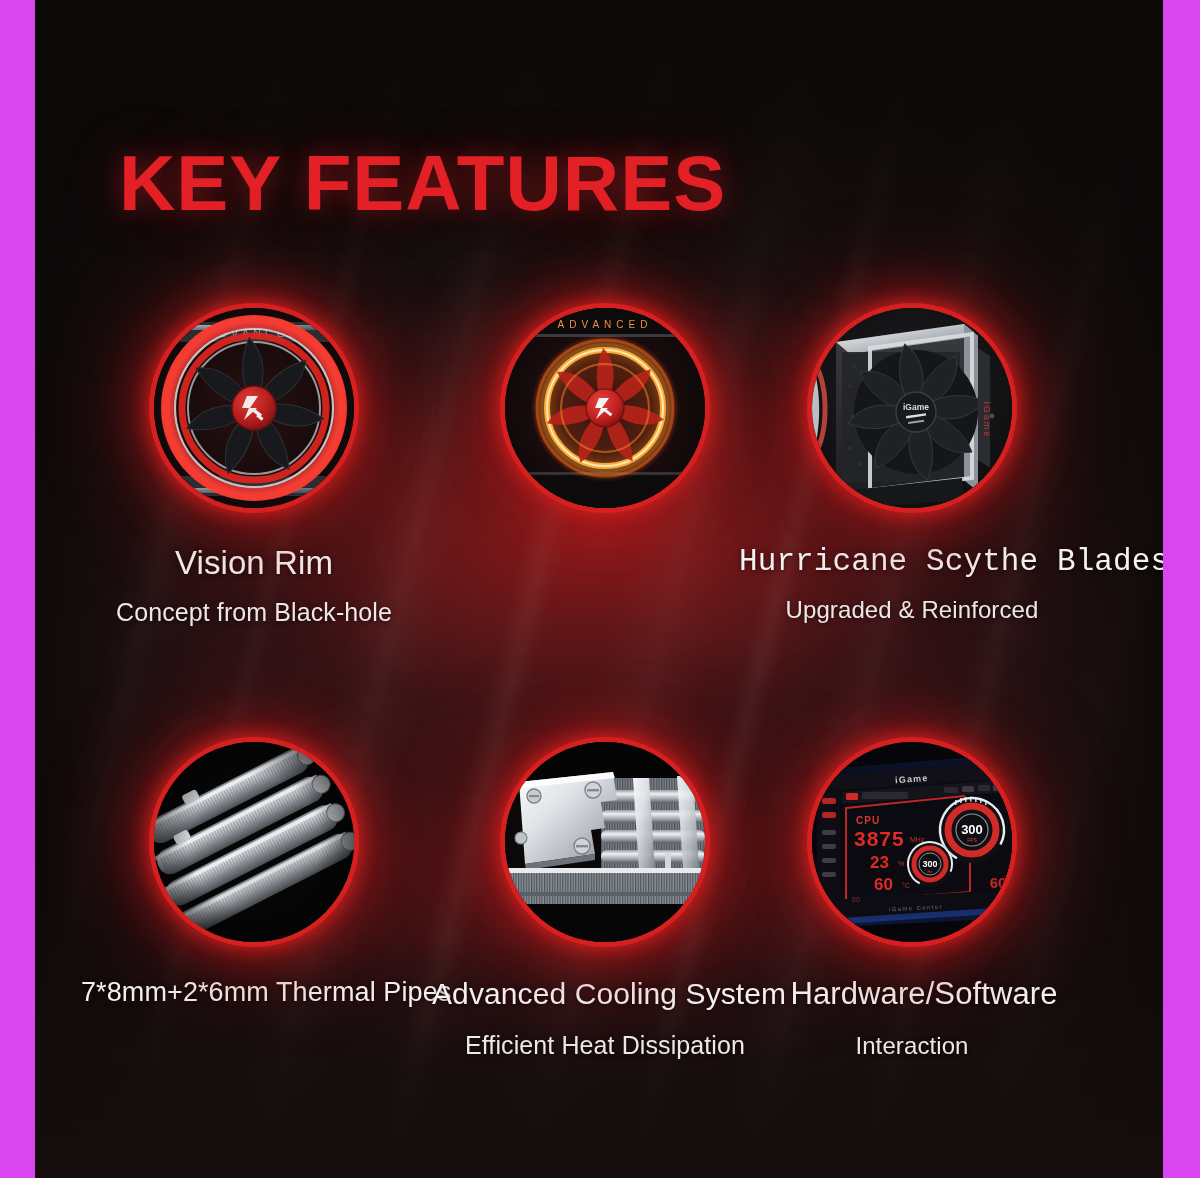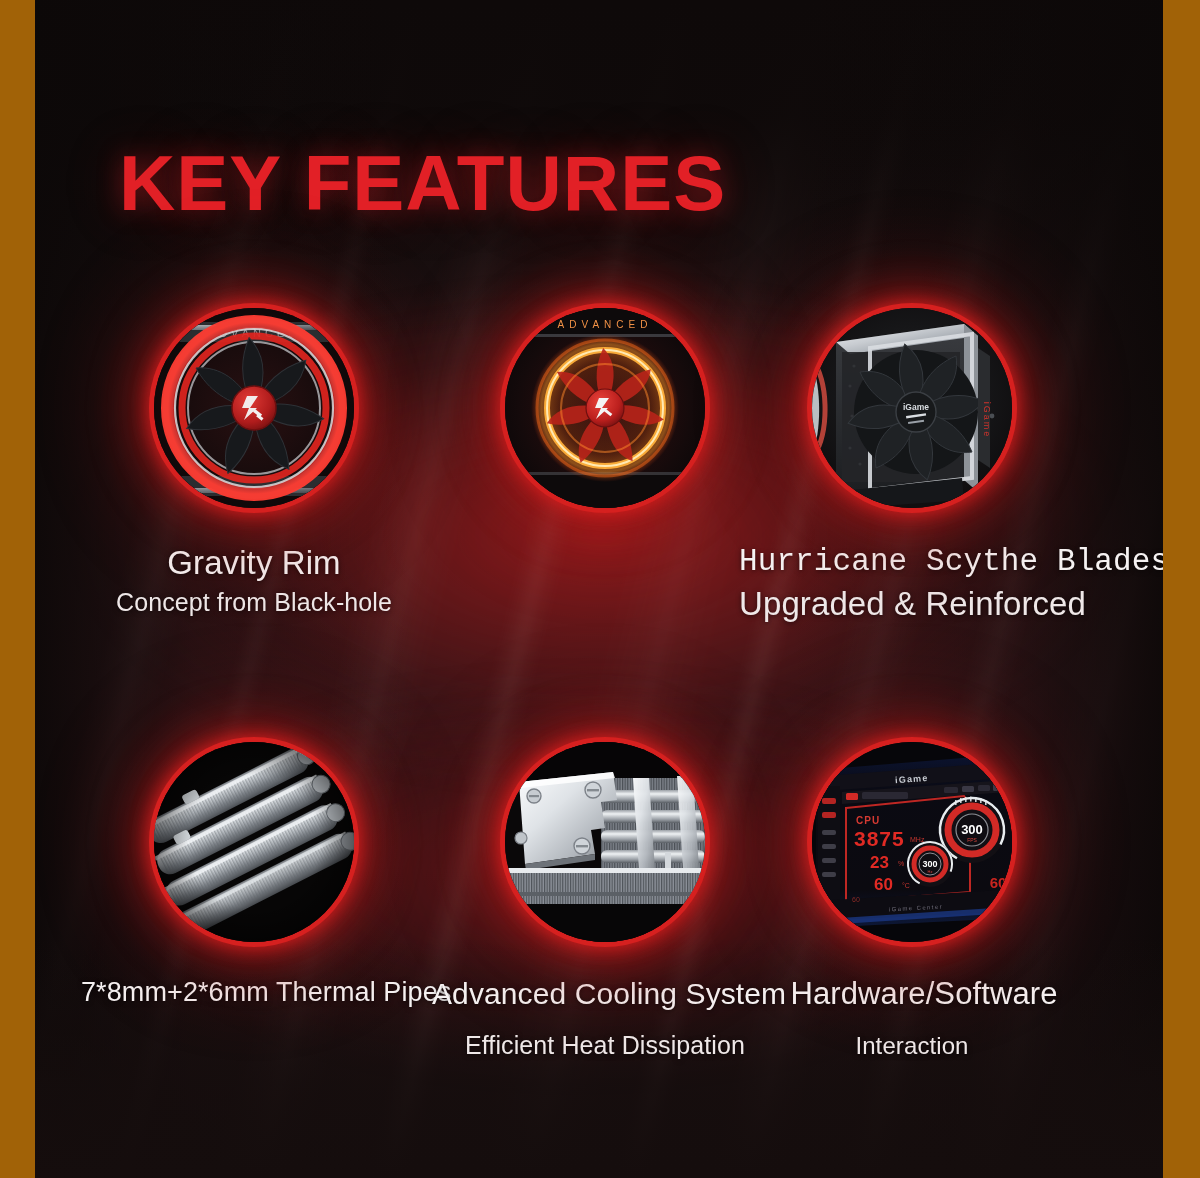--- a/index.html
+++ b/index.html
@@ -1,18 +1,18 @@
 <!DOCTYPE html>
 <html><head>
 <meta charset="utf-8">
 <style>
   html,body{margin:0;padding:0;background:#ffffff;}
   body{width:1200px;height:1178px;font-family:"Liberation Sans",sans-serif;overflow:hidden;}
 
-  .page{position:relative;width:1200px;height:1178px;background:#a16207;}
+  .page{position:relative;width:1200px;height:1178px;background:#d946ef;}
 
   
   .panel{
     position:absolute;left:35px;top:0;width:1128px;height:1178px;
     background:#140d0d;
     overflow:hidden;
   }
 
   
   .bg-base{
@@ -84,34 +84,34 @@
   }
   .thumb svg{display:block;width:200px;height:200px;}
 
   .cap-title{
     margin-top:38px;
     font-size:33px;font-weight:400;color:#f6f2f2;
     letter-spacing:.1px;line-height:1.05;white-space:nowrap;
     text-shadow:0 1px 5px rgba(0,0,0,.6);
   }
   .cap-sub{
-    margin-top:8px;
+    margin-top:18px;
     font-size:25px;font-weight:300;color:#efe8e8;
     letter-spacing:.1px;line-height:1.05;white-space:nowrap;
     text-shadow:0 1px 5px rgba(0,0,0,.6);
   }
   .r2 .cap-title{margin-top:36px;}
   .r2 .cap-sub{margin-top:22px;}
   .cell.c1.r2 .cap-title{font-size:27px;}
   .cell.c1.r2 .cap-sub{font-size:25px;}
   .cell.c2.r2 .cap-title{font-size:30px;}
   .cell.c3.r2 .cap-title{font-size:31px;padding-left:24px;}
   .cell.c3.r2 .cap-sub{font-size:24px;}
   .cell.c3.r1 .cap-title{font-size:31px;font-family:Liberation Mono, monospace;}
-  .cell.c3.r1 .cap-sub{font-size:33px;}
+  .cell.c3.r1 .cap-sub{font-size:24px;}
   .cell.c2.r1 .cap-title{font-size:33px;}
 </style>
 </head>
 <body>
 
 <div class="page">
   <div class="panel">
     <div class="bg-base"></div>
     <div class="bloom-a"></div>
     <div class="bloom-b"></div>
@@ -199,21 +199,21 @@
 
               <circle cx="100" cy="100" r="22" fill="url(#hub1)" stroke="#6d0f0f" stroke-width="1.5"></circle>
               <g fill="#f2f2f2">
                 <path d="M93 88 L104 88 L96 100 L103 100 L90 112 L95 100 L88 100 Z" opacity=".96"></path>
                 <rect x="101" y="101" width="9" height="3.4" transform="rotate(38 101 101)"></rect>
                 <rect x="104" y="106" width="7" height="3" transform="rotate(38 104 106)"></rect>
               </g>
             </svg>
           </div>
         </div>
-        <div class="cap-title">Gravity Rim</div>
+        <div class="cap-title">Vision Rim</div>
         <div class="cap-sub">Concept from Black-hole</div>
       </div>
 
       <div class="cell r1 c2">
         <div class="thumbwrap">
           <div class="thumb">
             <svg viewBox="0 0 200 200" xmlns="http://www.w3.org/2000/svg" aria-hidden="true">
               <defs>
                 <radialGradient id="f2bg" cx="50%" cy="50%" r="62%">
                   <stop offset="0%" stop-color="#3a1010"></stop>

